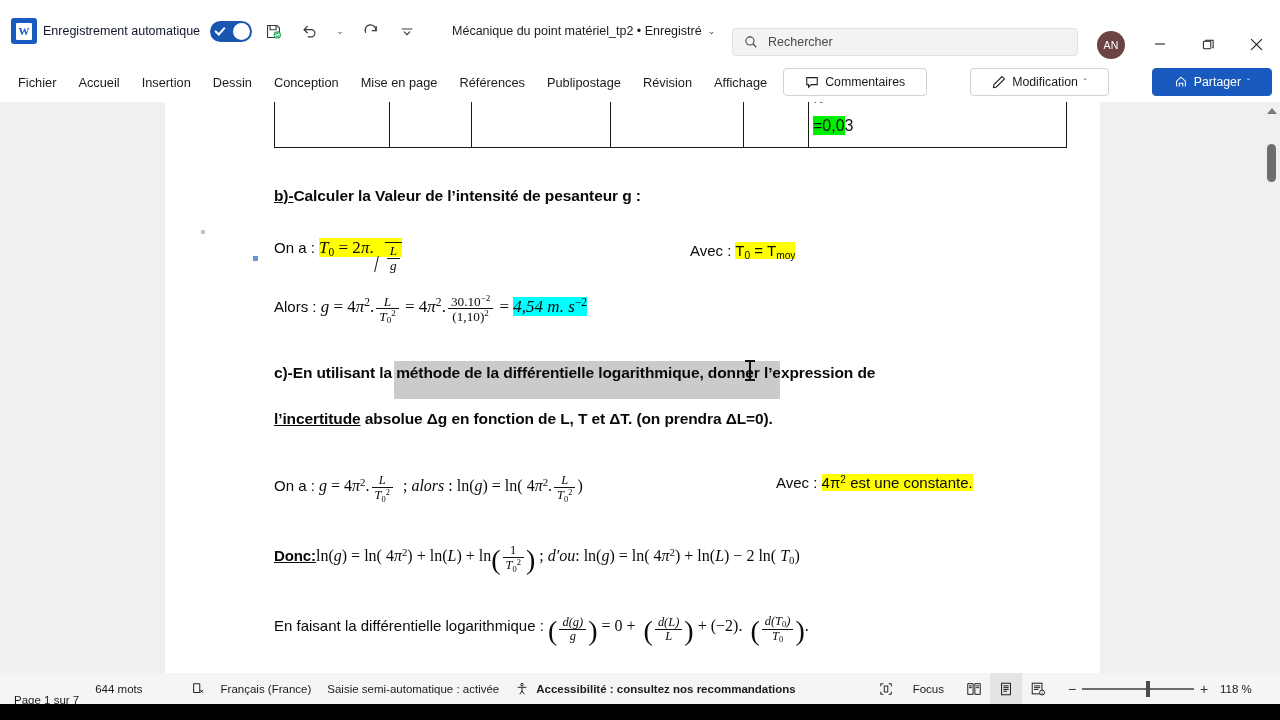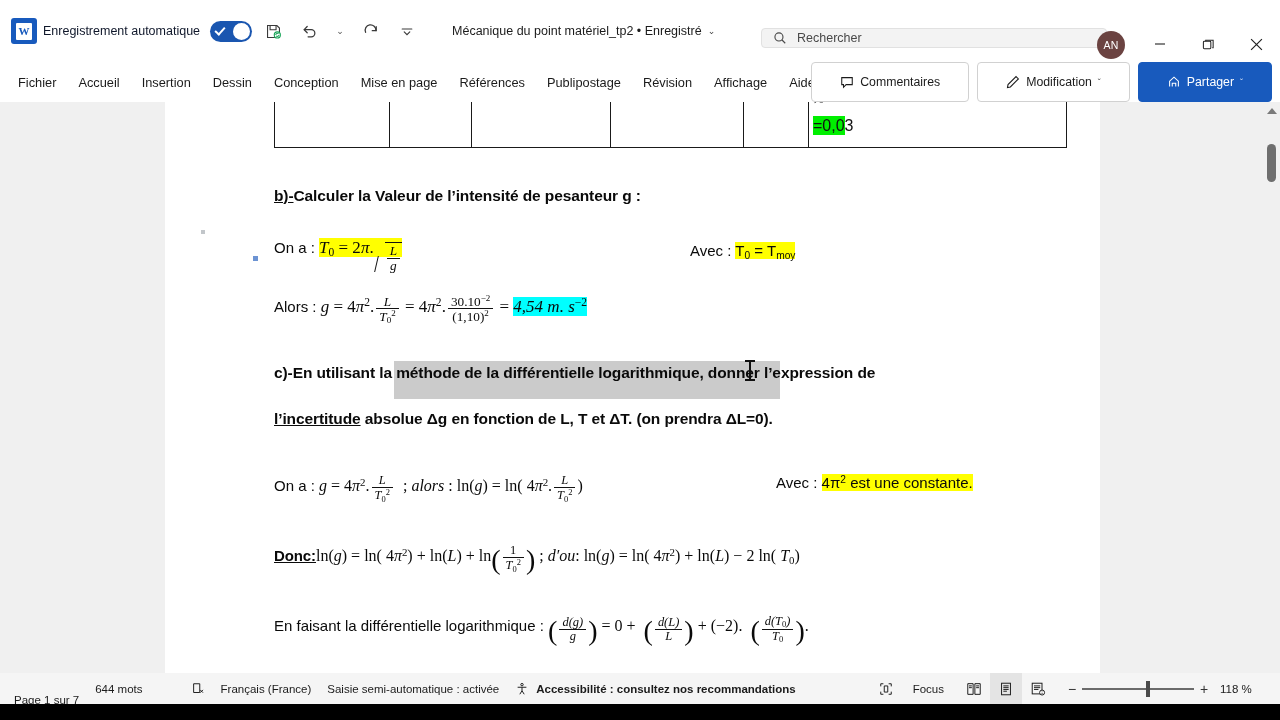--- a/index.html
+++ b/index.html
@@ -43,23 +43,23 @@
     width:30px; height:30px; margin-left:6px; flex:none;
     display:flex; align-items:center; justify-content:center;
     color:#333; cursor:pointer; border-radius:4px;
   }
   .tb-icon.small { width:20px; }
   .doc-title {
     margin-left:30px; font-size:12.5px; color:#1b1b1b; white-space:nowrap;
     display:flex; align-items:center; gap:6px; cursor:pointer;
   }
   .search-box {
-    position:absolute; left:732px; top:28px; width:346px; height:20px;
+    position:absolute; left:732px; top:28px; width:346px; height:28px;
     background:#f3f3f3; border:1px solid #e1e1e1; border-radius:4px;
-    display:flex; align-items:center; padding-left:11px; cursor:text;margin-left:29px;
+    display:flex; align-items:center; padding-left:11px; cursor:text;
   }
   .search-box .ph { margin-left:10px; font-size:12.5px; color:#494949; }
   .avatar {
     position:absolute; left:1097px; top:31px; width:28px; height:28px;
     border-radius:50%; background:#6b4341; color:#fff;
     font-size:10.5px; display:flex; align-items:center; justify-content:center;
     letter-spacing:.3px; cursor:pointer;
   }
   .wbtn {
     position:absolute; top:28px; width:44px; height:32px;
@@ -76,23 +76,23 @@
   .tab {
     font-size:12.8px; color:#1b1b1b; padding:5px 10px; margin-right:2px;
     border-radius:4px; cursor:pointer; white-space:nowrap;
   }
   .tab:first-child { margin-left:8px; }
   .ribbon-right {
     position:absolute; right:8px; top:62px; height:40px;
     display:flex; align-items:center; gap:8px;
   }
   .pill {
-    height:40px; border:1px solid #d1d1d1; border-radius:4px; background:#fff;
-    display:flex; align-items:center; gap:6px; padding:0 28px;
-    font-size:12.3px; color:#1b1b1b; cursor:pointer; white-space:nowrap;
+    height:28px; border:1px solid #d1d1d1; border-radius:4px; background:#fff;
+    display:flex; align-items:center; gap:6px; padding:0 21px;
+    font-size:12.3px; color:#1b1b1b; cursor:pointer; white-space:nowrap;margin-left:35px;
   }
   .pill.primary { background:#185ABD; border-color:#185ABD; color:#fff; }
   .caret { font-size:9px; opacity:.85; }
 
   
   .docarea {
     position:absolute; left:0; top:102px; width:1280px; height:571px;
     background:#f0f0f0; overflow:hidden;
   }
   .page {

